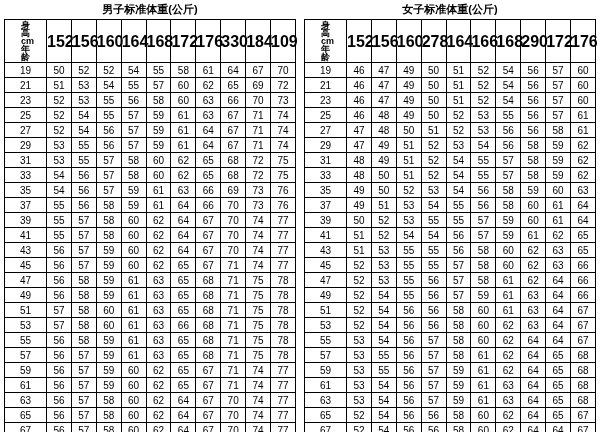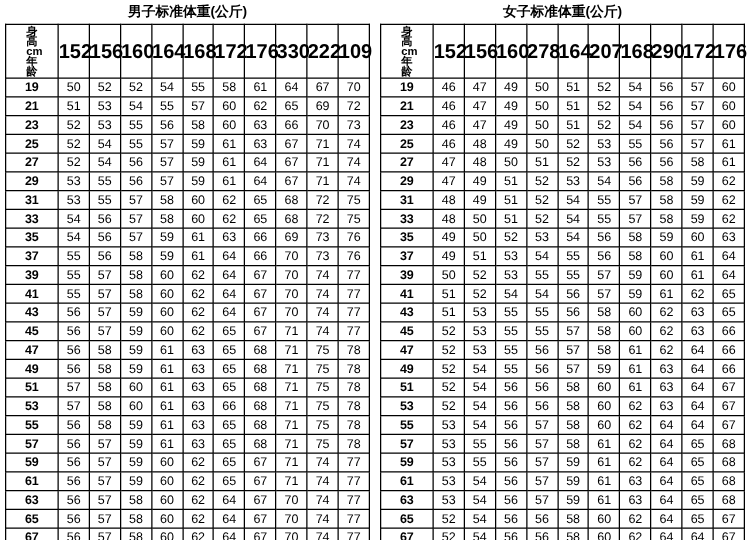--- a/index.html
+++ b/index.html
@@ -40,21 +40,21 @@
   }
   th.corner{
     font-weight:bold;
     font-size:9px;
     line-height:8px;
     padding:1px 16px;
   }
   th.corner .l1{display:block;}
   th.corner .l2{display:block;}
   th.head{font-weight:bold;font-size:16px;}
-  td.age{font-weight:bold;font-size:10px;}
+  td.age{font-weight:normal;font-size:10px;}
   td.val{font-weight:normal;}
   col.agecol{width:42px;}
 </style>
 </head>
 <body>
 
 <div class="page">
 
   <div class="panel">
     <table>
@@ -79,21 +79,21 @@
             <span class="l2">年龄</span>
           </th>
           <th class="head">152</th>
           <th class="head">156</th>
           <th class="head">160</th>
           <th class="head">164</th>
           <th class="head">168</th>
           <th class="head">172</th>
           <th class="head">176</th>
           <th class="head">330</th>
-          <th class="head">222</th>
+          <th class="head">184</th>
           <th class="head">109</th>
         </tr>
       </thead>
       <tbody>
           <tr>
             <td class="age">19</td>
             <td class="val">50</td>
             <td class="val">52</td>
             <td class="val">52</td>
             <td class="val">54</td>
@@ -453,21 +453,21 @@
         <tr>
           <th class="corner">
             <span class="l1">身高cm</span>
             <span class="l2">年龄</span>
           </th>
           <th class="head">152</th>
           <th class="head">156</th>
           <th class="head">160</th>
           <th class="head">278</th>
           <th class="head">164</th>
-          <th class="head">207</th>
+          <th class="head">166</th>
           <th class="head">168</th>
           <th class="head">290</th>
           <th class="head">172</th>
           <th class="head">176</th>
         </tr>
       </thead>
       <tbody>
           <tr>
             <td class="age">19</td>
             <td class="val">46</td>

